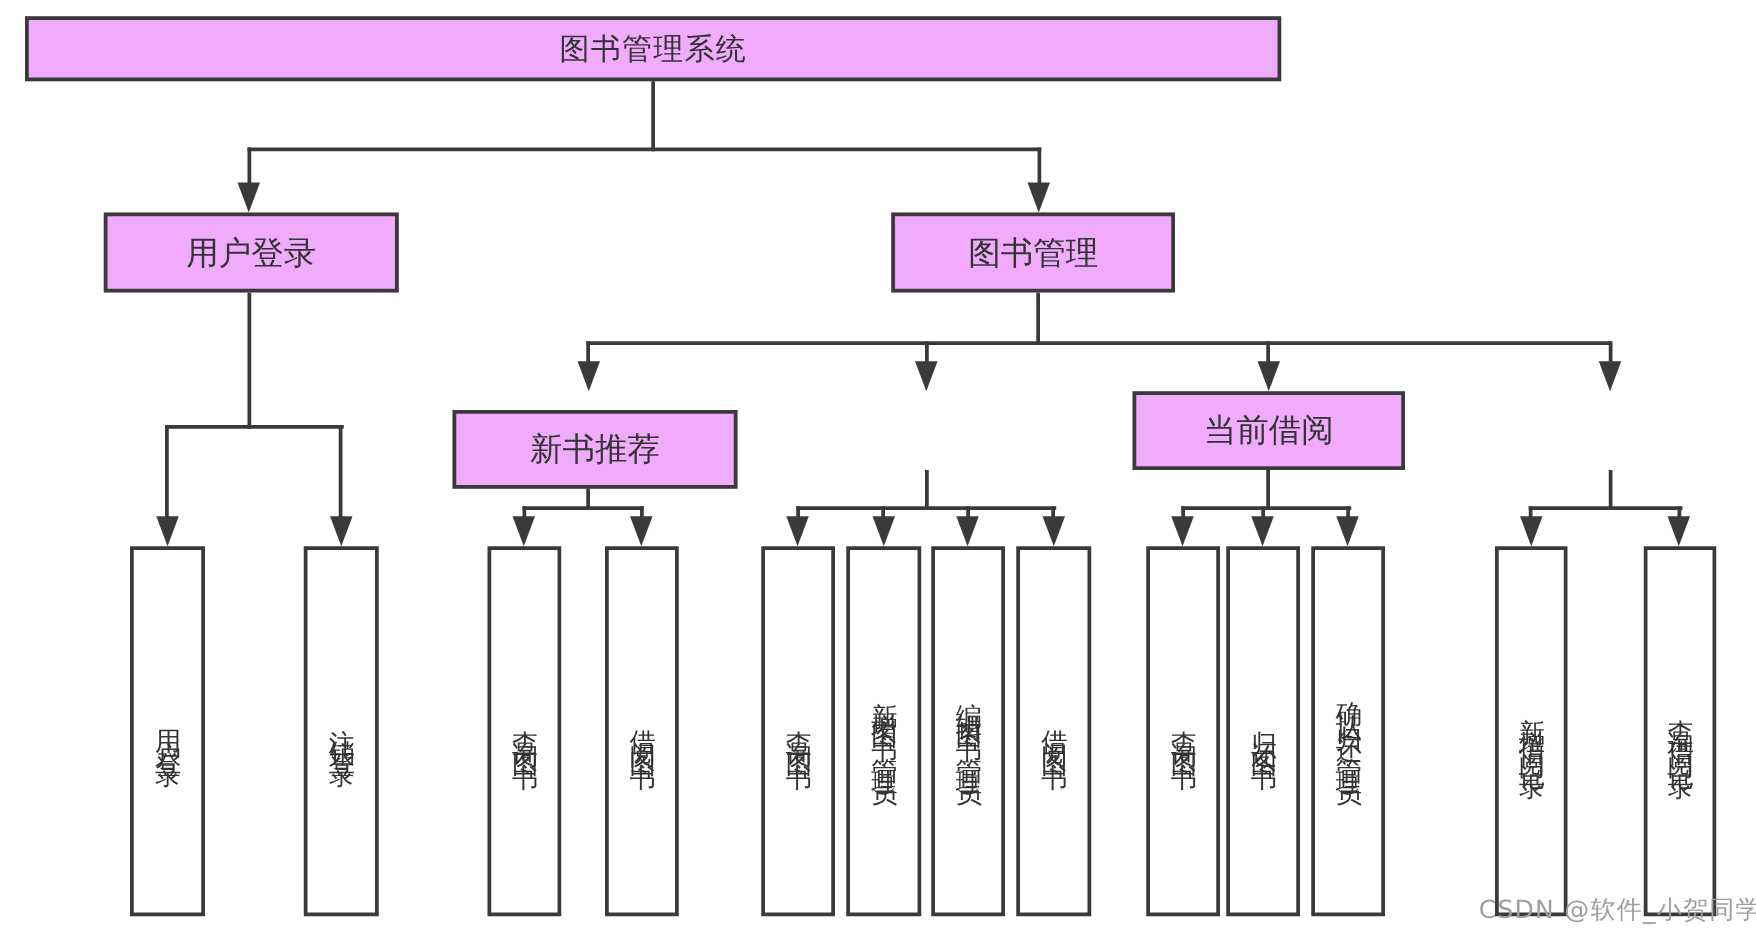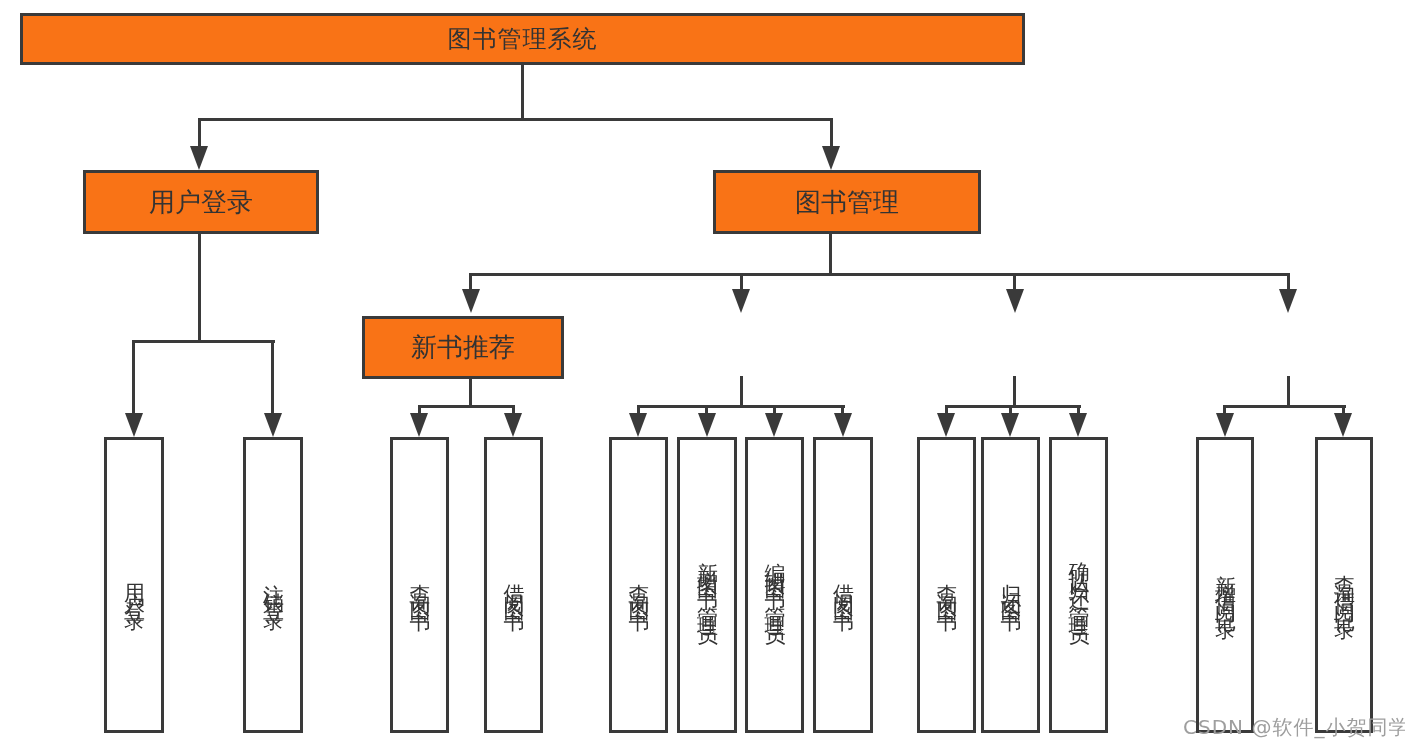--- a/index.html
+++ b/index.html
@@ -11,21 +11,21 @@
     position: relative;
     width: 1405px;
     height: 747px;
     background: #ffffff;
     overflow: hidden;
     font-family: "DejaVu Sans", "Liberation Sans", sans-serif;
   }
   .node {
     position: absolute;
     box-sizing: border-box;
-    background: #f97316;
+    background: #f0abfc;
     border: 3px solid #3a3a3a;
     color: #333333;
     display: flex;
     align-items: center;
     justify-content: center;
     text-align: left;
     z-index: 2;
   }
   .node.lvl { font-size: 26px; }
   .node.root { font-size: 24px; letter-spacing: 1px; }
@@ -79,25 +79,26 @@
 </style>
 </head>
 <body>
 
 <div class="stage">
 
   <div class="node root" style="left:20px; top:13px; width:1005px; height:52px;">图书管理系统</div>
 
   <div class="node lvl" style="left:83px; top:170px; width:236px; height:64px;">用户登录</div>
 
-  <div class="node lvl" style="left:713px; top:170px; width:268px; height:64px;">图书管理</div>
-
-  <div class="node lvl" style="left:362px; top:316px; width:202px; height:63px;">新书推荐</div>
-
-
+  <div class="node lvl" style="left:713px; top:170px; width:227px; height:64px;">图书管理</div>
+
+  <div class="node lvl" style="left:362px; top:328px; width:228px; height:63px;">新书推荐</div>
+
+
+  <div class="node lvl" style="left:906px; top:313px; width:218px; height:63px;">当前借阅</div>
 
 
   <div class="leaf" style="left:104px; width:60px;">
     <span class="vtext">用户登录</span>
   </div>
   <div class="leaf" style="left:243px; width:60px;">
     <span class="vtext">注销登录</span>
   </div>
 
   <div class="leaf" style="left:390px; width:59px;">

